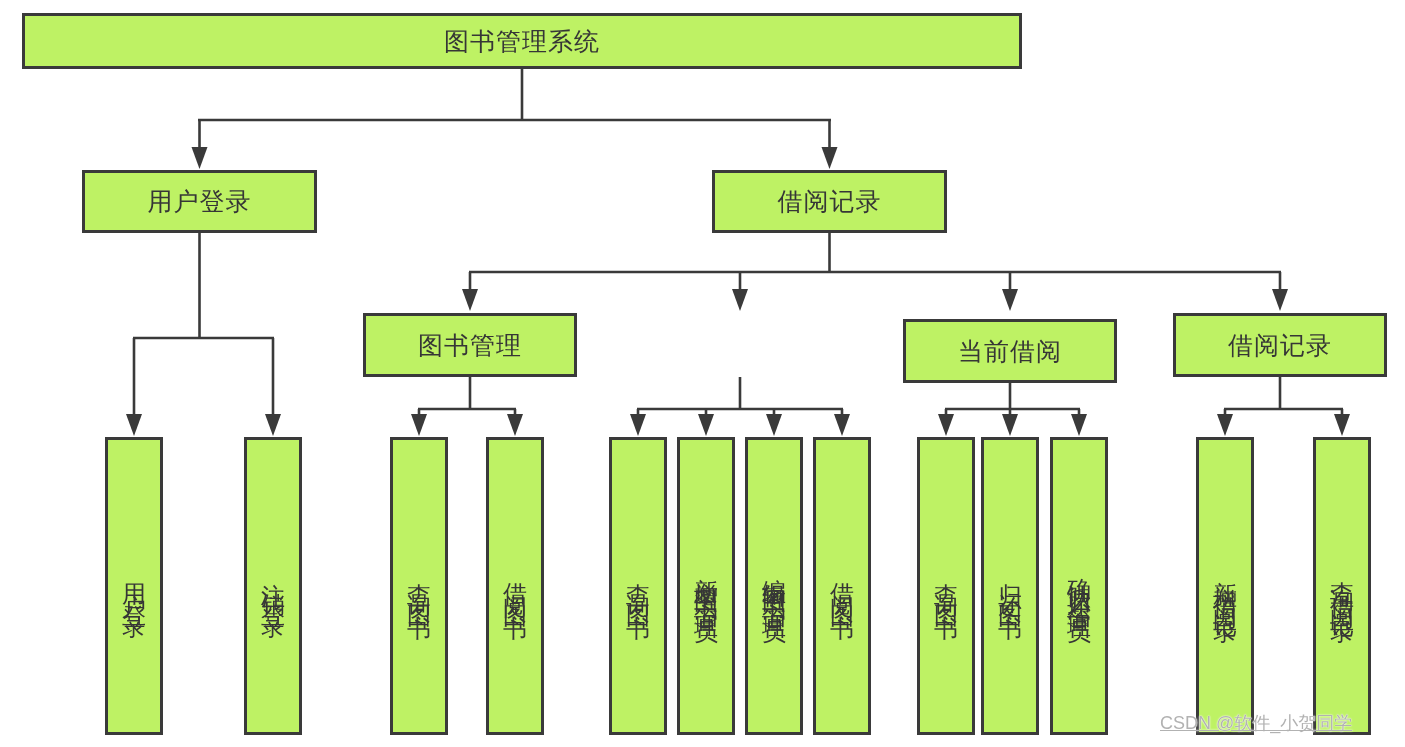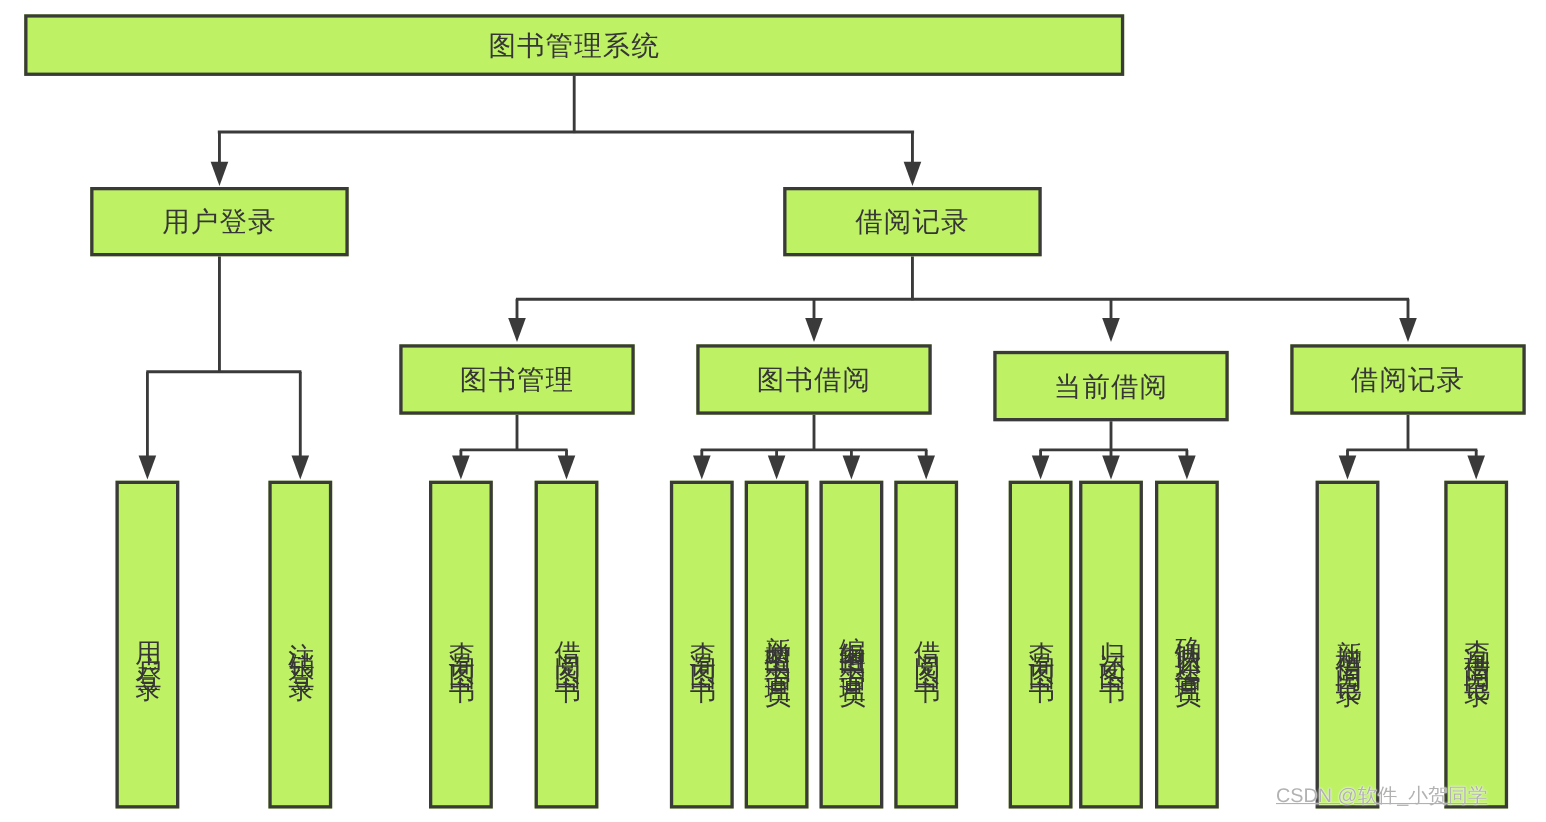--- a/index.html
+++ b/index.html
@@ -113,23 +113,20 @@
   <div class="box hbox" style="left:82px;top:170px;width:235px;height:63px">
     <span>用户登录</span>
   </div>
   <div class="box hbox" style="left:712px;top:170px;width:235px;height:63px">
     <span>借阅记录</span>
   </div>
 
   <div class="box hbox" style="left:363px;top:313px;width:214px;height:64px">
     <span>图书管理</span>
   </div>
-  <div class="box hbox" style="left:633px;top:313px;width:214px;height:64px">
-    <span>图书借阅</span>
-  </div>
   <div class="box hbox" style="left:903px;top:319px;width:214px;height:64px">
     <span>当前借阅</span>
   </div>
   <div class="box hbox" style="left:1173px;top:313px;width:214px;height:64px">
     <span>借阅记录</span>
   </div>
 
   <div class="box vbox" style="left:105px">
     <span class="vtext v4">用户登录</span>
   </div>

